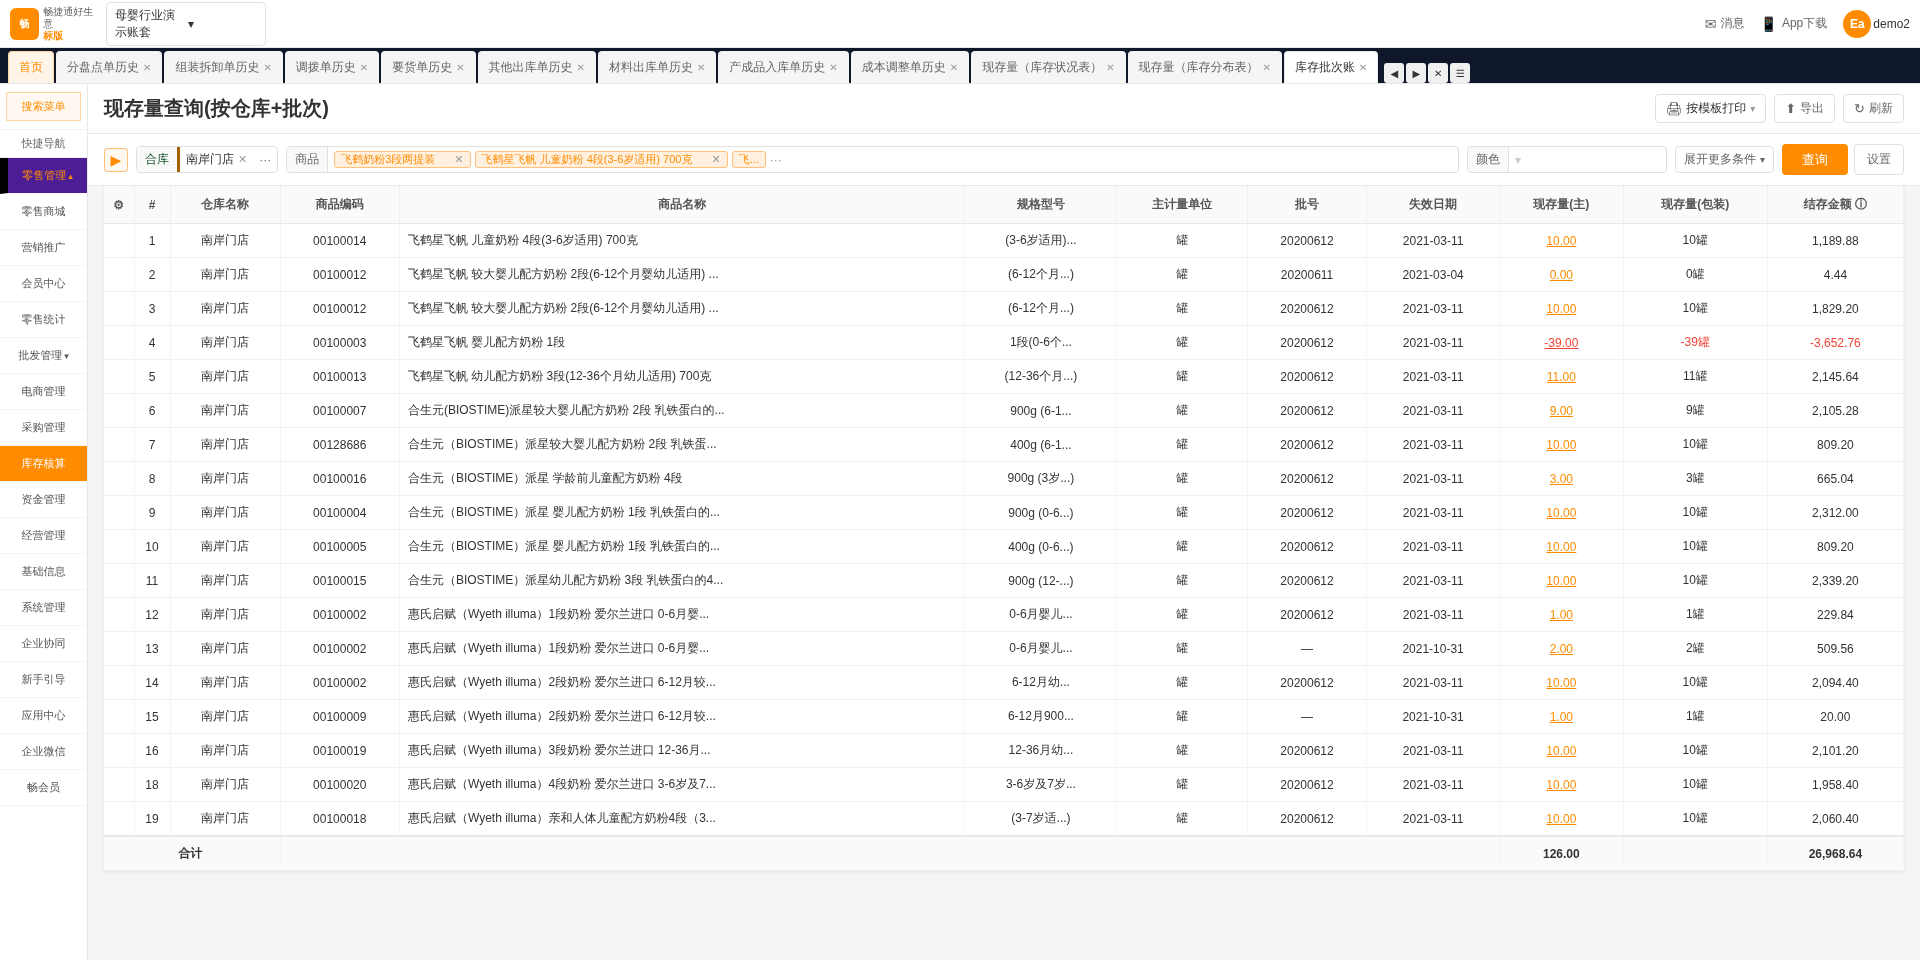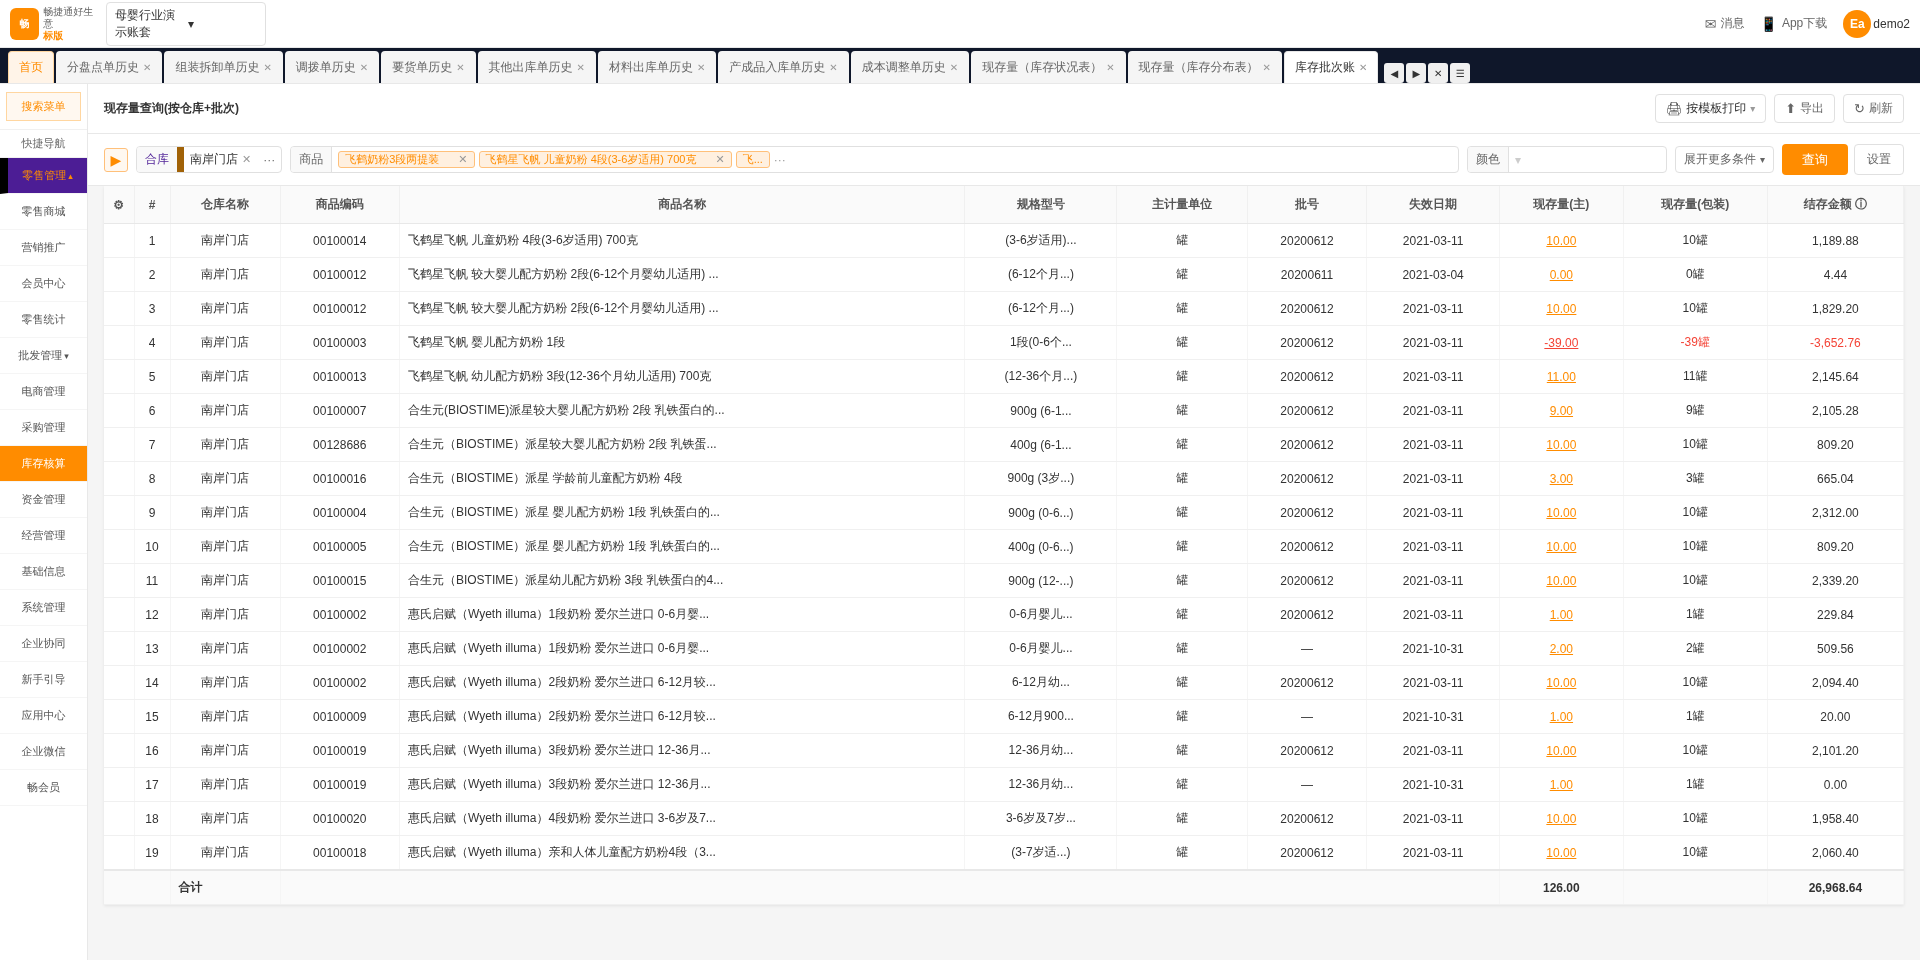--- a/index.html
+++ b/index.html
@@ -156,21 +156,21 @@
     .page-header {
       background: #fff;
       padding: 10px 16px 0 16px;
       border-bottom: 1px solid #e8e8e8;
     }
     .page-title-row {
       display: flex; align-items: center; justify-content: space-between;
       margin-bottom: 10px;
     }
     .page-title {
-      font-size: 12px; font-weight: 600; color: #333;
+      font-size: 20px; font-weight: 600; color: #333;
     }
     .page-actions {
       display: flex; align-items: center; gap: 8px;
     }
     .btn-template-print {
       display: flex; align-items: center; gap: 4px;
       border: 1px solid #e0e0e0; border-radius: 4px;
       padding: 5px 10px; background: #fff; cursor: pointer; font-size: 12px;
     }
     .btn-export {
@@ -198,22 +198,22 @@
       border-radius: 3px; width: 24px; height: 24px;
       display: flex; align-items: center; justify-content: center;
       cursor: pointer; color: #ff8c00; font-size: 14px;
     }
     .filter-tag-group {
       display: flex; align-items: center; flex: 0 0 auto;
       border: 1px solid #e0e0e0; border-radius: 4px; overflow: hidden;
       background: #fff;
     }
     .filter-tag-label {
-      padding: 4px 8px; background: #f9f9f9; color: #4c1d95; font-size: 12px;
-      border-right: 7px solid #a16207; white-space: nowrap;
+      padding: 4px 8px; background: #f9f9f9; color: #14532d; font-size: 12px;
+      border-right: 3px solid #a16207; white-space: nowrap;
     }
     .filter-tag-value {
       padding: 4px 6px; color: #333; font-size: 12px; display: flex; align-items: center; gap: 4px;
     }
     .filter-tag-close {
       color: #999; cursor: pointer; font-size: 11px;
     }
     .filter-tag-more {
       padding: 4px 6px; color: #666; font-size: 12px; cursor: pointer;
     }
@@ -786,34 +786,20 @@
     <td>12-36月幼...</td>
     <td>罐</td>
     <td>20200612</td>
     <td>2021-03-11</td>
     <td class=" td-link">10.00</td>
     <td class="">10罐</td>
     <td class="">2,101.20</td>
   </tr>
             <tr>
     <td></td>
-    <td>17</td>
-    <td>南岸门店</td>
-    <td>00100019</td>
-    <td class="td-left">惠氏启赋（Wyeth illuma）3段奶粉 爱尔兰进口 12-36月...</td>
-    <td>12-36月幼...</td>
-    <td>罐</td>
-    <td>—</td>
-    <td>2021-10-31</td>
-    <td class=" td-link">1.00</td>
-    <td class="">1罐</td>
-    <td class="">0.00</td>
-  </tr>
-            <tr>
-    <td></td>
     <td>18</td>
     <td>南岸门店</td>
     <td>00100020</td>
     <td class="td-left">惠氏启赋（Wyeth illuma）4段奶粉 爱尔兰进口 3-6岁及7...</td>
     <td>3-6岁及7岁...</td>
     <td>罐</td>
     <td>20200612</td>
     <td>2021-03-11</td>
     <td class=" td-link">10.00</td>
     <td class="">10罐</td>

